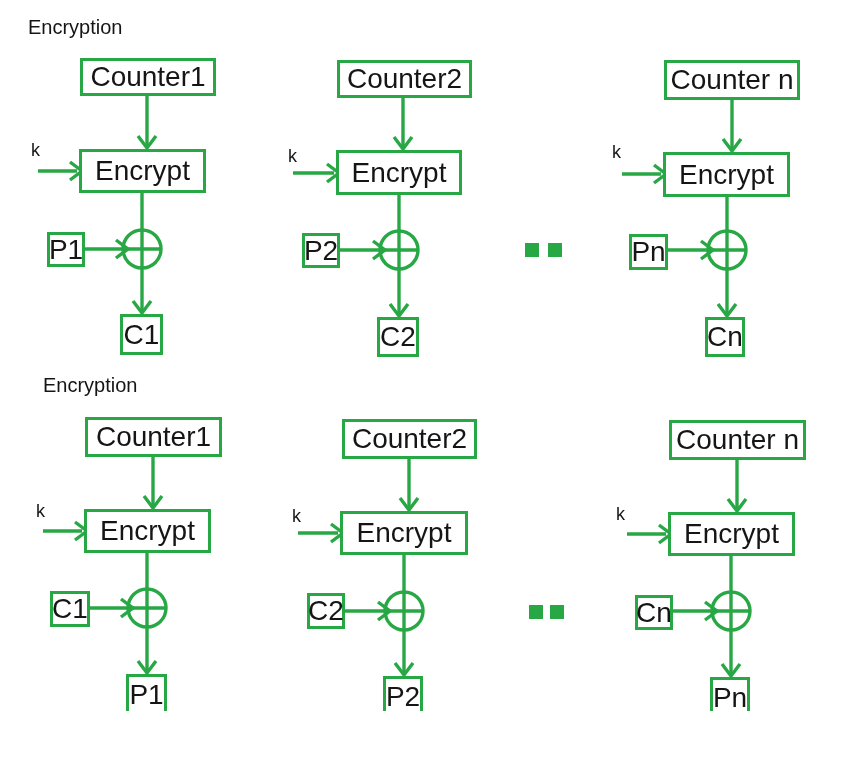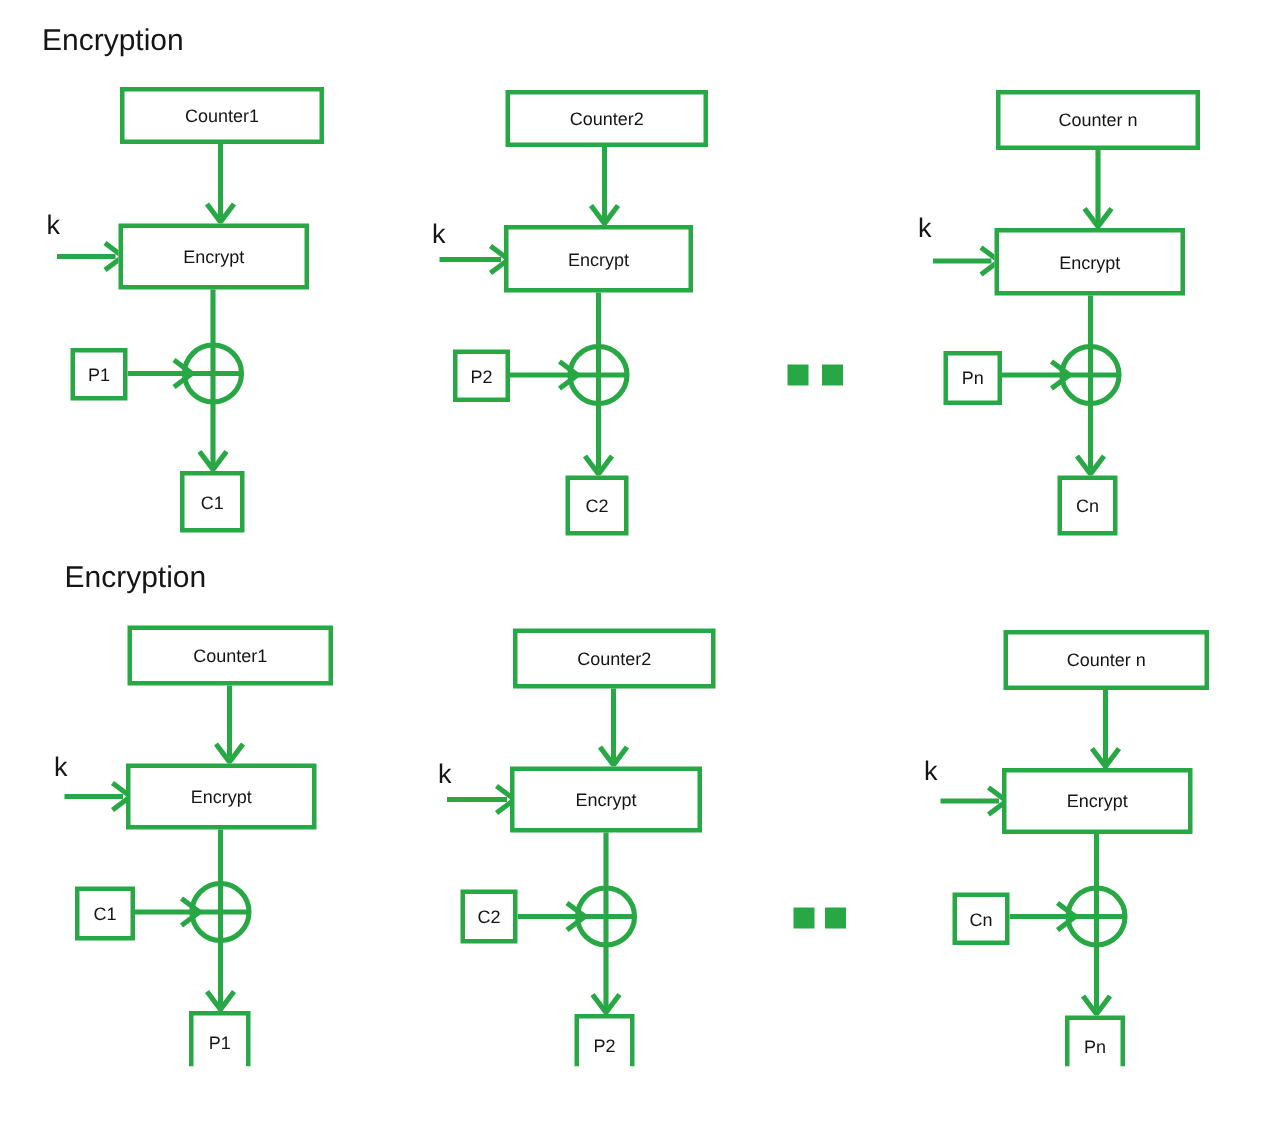--- a/index.html
+++ b/index.html
@@ -29,21 +29,21 @@
     position:absolute;z-index:2;
     font-size:20px;color:var(--ink);
     white-space:nowrap;
   }
   .box{
     position:absolute;z-index:2;
     box-sizing:border-box;
     border:3px solid var(--green);
     background:#ffffff;
     display:flex;align-items:center;justify-content:center;
-    font-size:12px;color:var(--ink);
+    font-size:28px;color:var(--ink);
     white-space:nowrap;
   }
   .klabel{
     position:absolute;z-index:2;
     font-size:18px;color:var(--ink);
   }
   .dot{
     position:absolute;z-index:2;
     width:14px;height:14px;
     background:var(--green);

